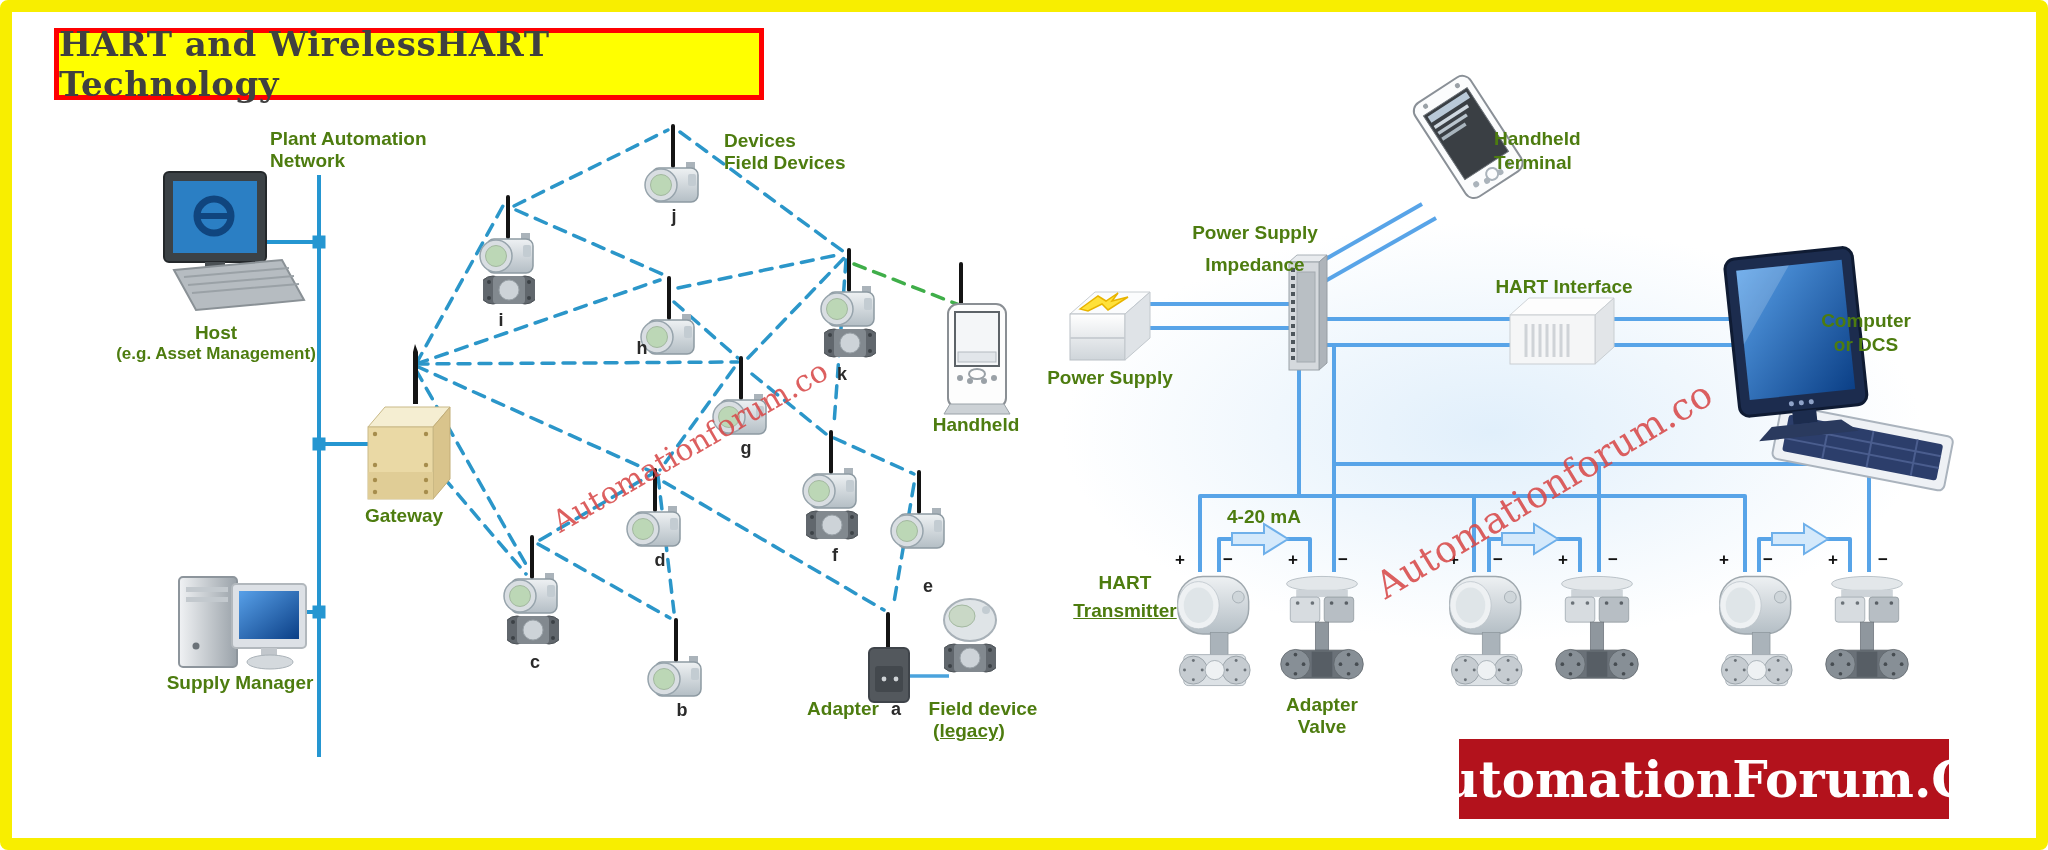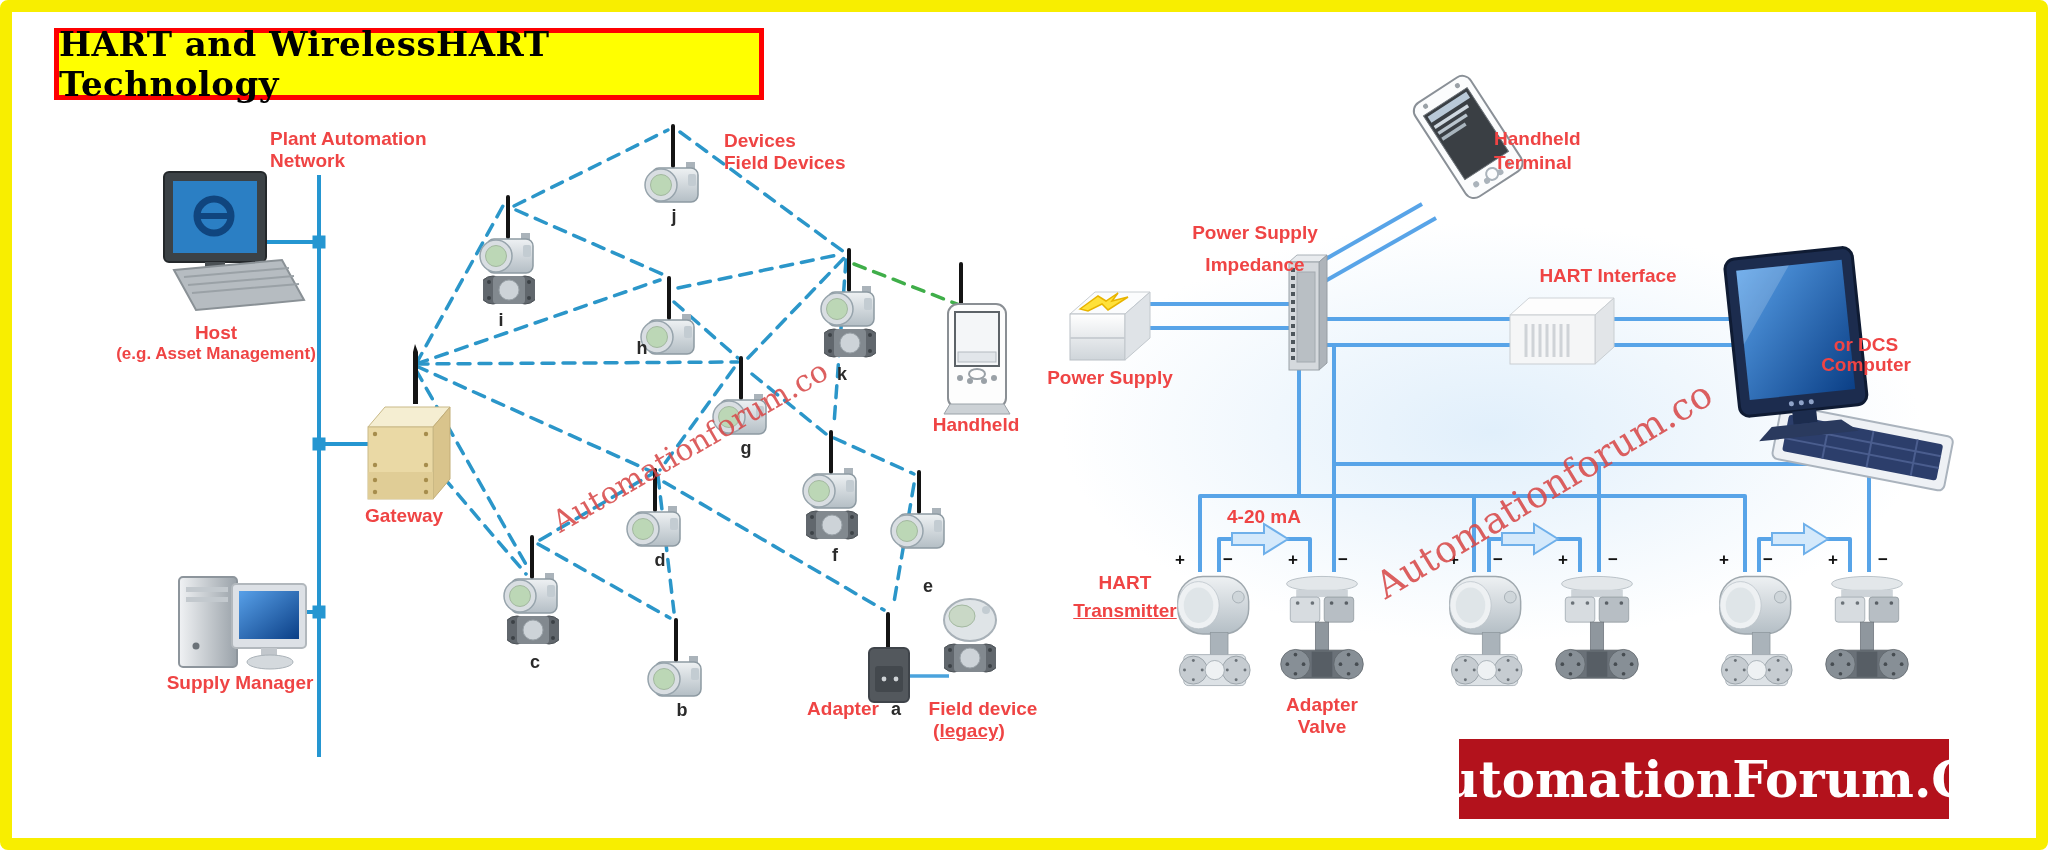--- a/index.html
+++ b/index.html
@@ -2,22 +2,22 @@
 <html><head>
 <meta charset="utf-8">
 <style>
   html,body{margin:0;padding:0;background:#fff;}
   .page{position:relative;width:2048px;height:850px;background:#ffffff;
         border:12px solid #f8ee00;border-radius:8px;box-sizing:border-box;overflow:hidden;
         font-family:"Liberation Sans",sans-serif;}
   svg.layer{position:absolute;left:0;top:0;}
   .titlebox{position:absolute;left:42px;top:16px;width:700px;height:62px;background:#ffff00;
         border:5px solid #fe0000;display:flex;align-items:center;justify-content:center;
-        font-family:"DejaVu Serif",serif;font-weight:bold;font-size:34px;color:#000000;letter-spacing:.5px;}
-  .lbl{position:absolute;font-weight:bold;font-size:19px;color:#ef4444;white-space:nowrap;line-height:1.15;}
+        font-family:"DejaVu Serif",serif;font-weight:bold;font-size:34px;color:#404040;letter-spacing:.5px;}
+  .lbl{position:absolute;font-weight:bold;font-size:19px;color:#4d7c0f;white-space:nowrap;line-height:1.15;}
   .sm{font-size:17px;}
   .node{position:absolute;font-weight:bold;font-size:18px;color:#2a2a2a;white-space:nowrap;}
   .sign{position:absolute;font-weight:bold;font-size:17px;color:#111;white-space:nowrap;}
   .ctr{transform:translateX(-50%);text-align:center;}
   .wm{position:absolute;font-family:"DejaVu Serif",serif;color:#d84a4a;opacity:.88;white-space:nowrap;}
   .wm1{left:678px;top:434px;font-size:30px;transform:translate(-50%,-50%) rotate(-30deg);}
   .wm2{left:1532px;top:478px;font-size:37px;transform:translate(-50%,-50%) rotate(-31deg);}
   .logobox{position:absolute;left:1447px;top:727px;width:490px;height:80px;background:#b3121c;
         display:flex;align-items:center;justify-content:center;font-family:"DejaVu Serif",serif;
         font-weight:bold;font-size:50px;color:#ffffff;}
@@ -360,22 +360,22 @@
   <span class="node ctr" style="left:630px;top:326px;">h</span>
   <span class="node ctr" style="left:489px;top:298px;">i</span>
   <span class="node ctr" style="left:662px;top:194px;">j</span>
   <span class="node ctr" style="left:830px;top:352px;">k</span>
 
   <div class="lbl ctr" style="left:1098px;top:355px;">Power Supply</div>
   <div class="lbl ctr" style="left:1243px;top:210px;">Power Supply</div>
   <div class="lbl ctr" style="left:1243px;top:242px;">Impedance</div>
   <div class="lbl" style="left:1482px;top:116px;">Handheld</div>
   <div class="lbl" style="left:1482px;top:140px;">Terminal</div>
-  <div class="lbl ctr" style="left:1552px;top:253px;margin-left:44px;">HART Interface</div>
-  <div class="lbl ctr" style="left:1854px;top:298px;margin-top:44px;">Computer</div>
+  <div class="lbl ctr" style="left:1552px;top:264px;">HART Interface</div>
+  <div class="lbl ctr" style="left:1854px;top:298px;">Computer</div>
   <div class="lbl ctr" style="left:1854px;top:322px;">or DCS</div>
   <div class="lbl ctr" style="left:1252px;top:494px;">4-20 mA</div>
   <div class="lbl ctr" style="left:1113px;top:560px;">HART</div>
   <div class="lbl ctr" style="left:1113px;top:588px;text-decoration:underline;">Transmitter</div>
   <div class="lbl ctr" style="left:1310px;top:682px;">Adapter</div>
   <div class="lbl ctr" style="left:1310px;top:704px;">Valve</div>
 
   <span class="sign ctr" style="left:1168px;top:538px;">+</span>
   <span class="sign ctr" style="left:1216px;top:538px;">−</span>
   <span class="sign ctr" style="left:1281px;top:538px;">+</span>

